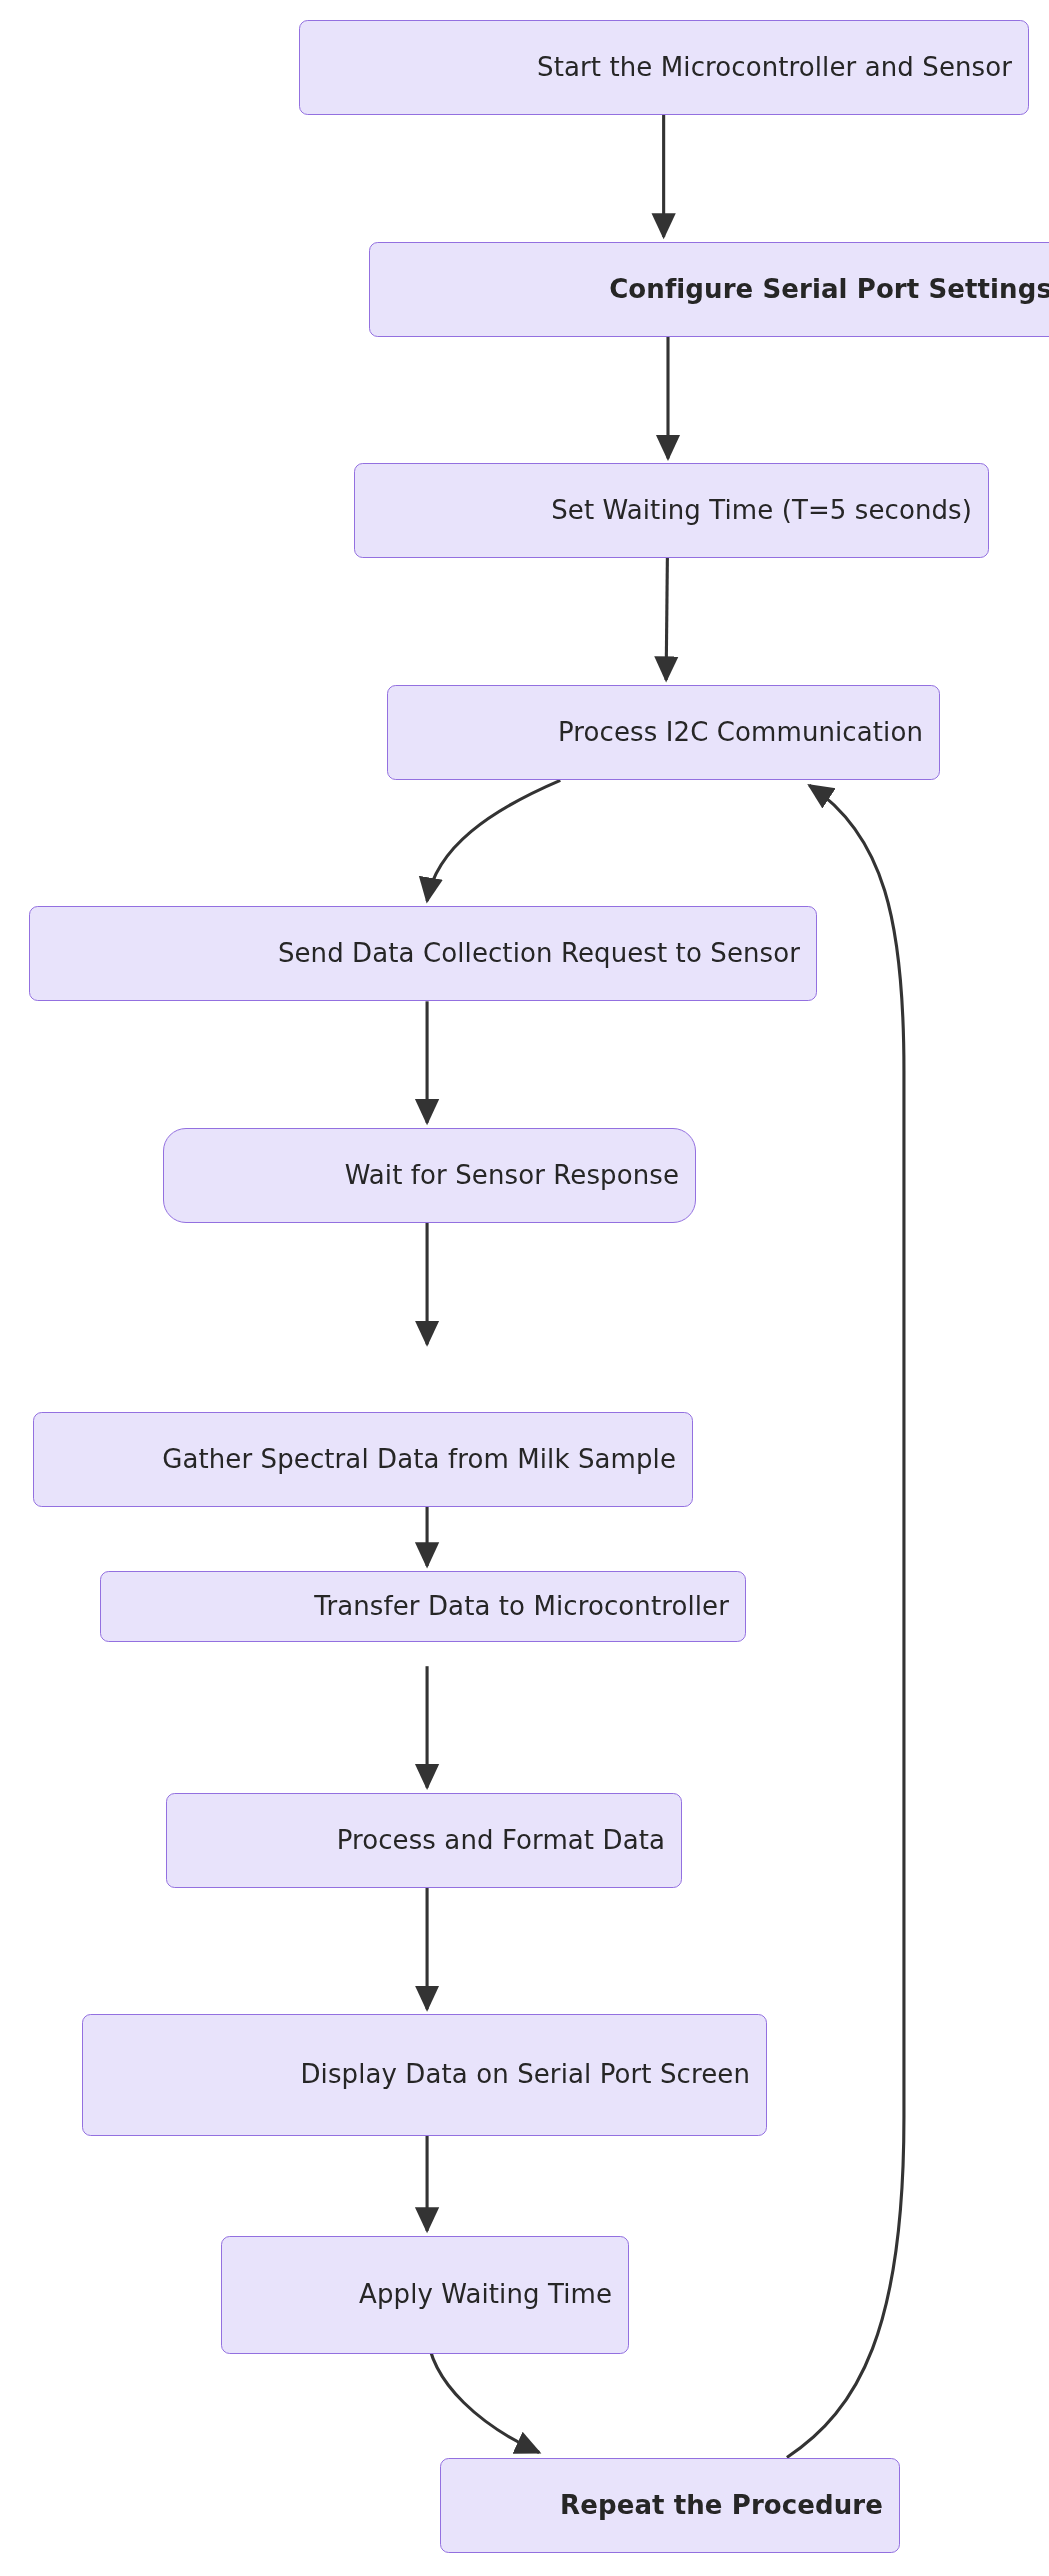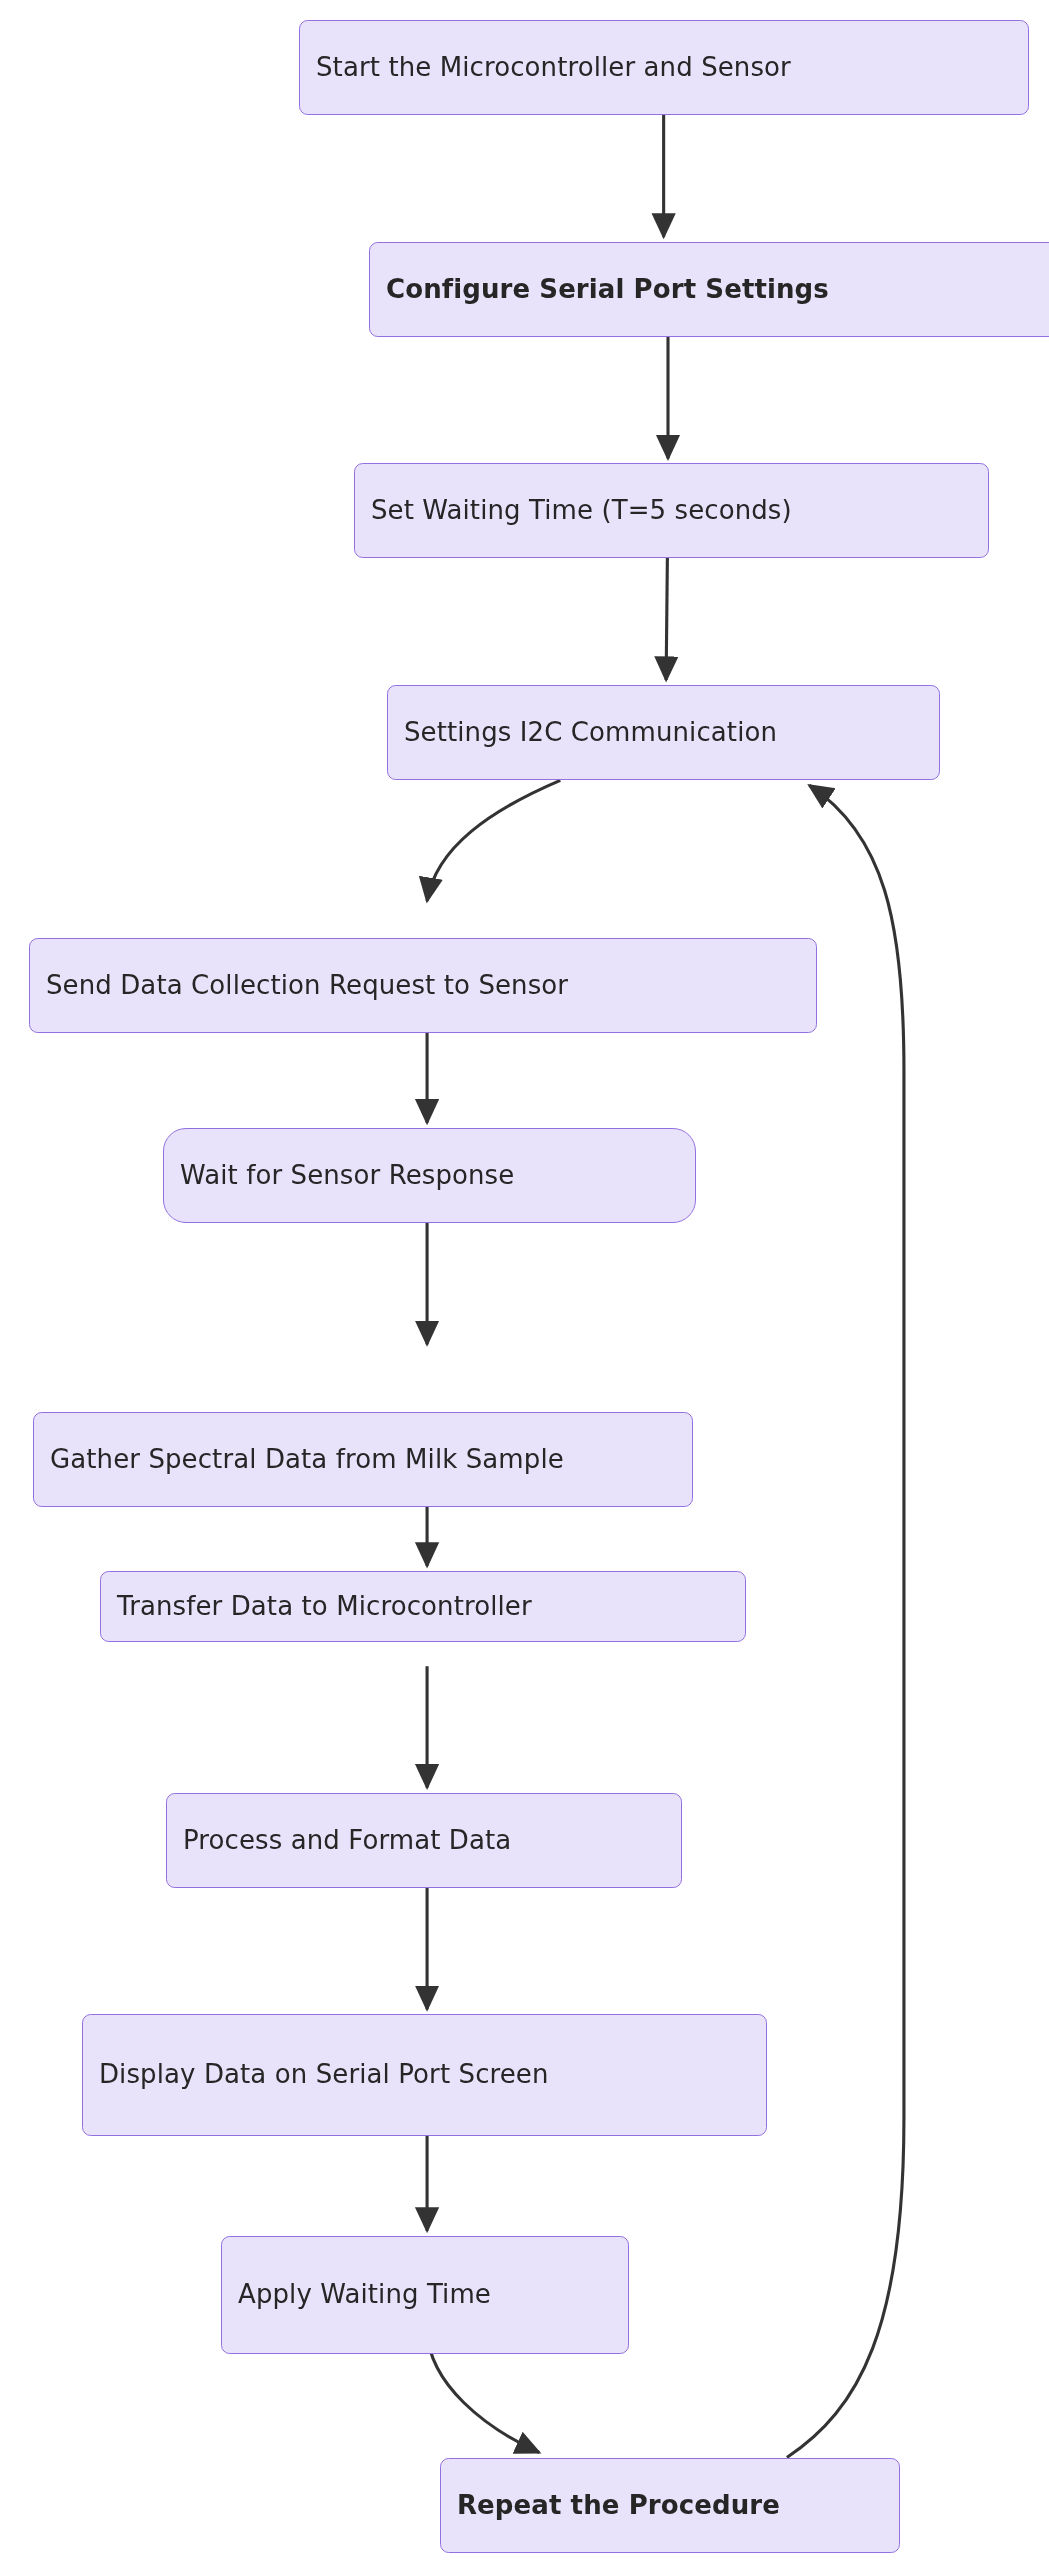--- a/index.html
+++ b/index.html
@@ -24,21 +24,21 @@
     pointer-events: none;
   }
   .node {
     position: absolute;
     box-sizing: border-box;
     background: #e8e3fb;
     border: 1.9px solid #9370e0;
     border-radius: 8.7px;
     display: flex;
     align-items: center;
-    justify-content: flex-start;
+    justify-content: flex-end;
     text-align: center;
     color: #262626;
     font-size: 26px;
     line-height: 1.15;
     letter-spacing: 0.1px;
     padding: 0 16px;
     white-space: nowrap;
   }
   .node-label {
     display: block;
@@ -88,24 +88,24 @@
 
   <div class="node" style="left:369px; top:242px; width:700px; height:95px;font-weight:bold;">
     <span class="node-label">Configure Serial Port Settings</span>
   </div>
 
   <div class="node" style="left:354px; top:463px; width:635px; height:95px;">
     <span class="node-label">Set Waiting Time (T=5 seconds)</span>
   </div>
 
   <div class="node" style="left:387px; top:685px; width:553px; height:95px;">
-    <span class="node-label">Settings I2C Communication</span>
+    <span class="node-label">Process I2C Communication</span>
   </div>
 
-  <div class="node" style="left:29px; top:906px; width:788px; height:95px;margin-top:32px;">
+  <div class="node" style="left:29px; top:906px; width:788px; height:95px;">
     <span class="node-label">Send Data Collection Request to Sensor</span>
   </div>
 
   <div class="node" style="left:163px; top:1128px; width:533px; height:95px;border-radius:23px;">
     <span class="node-label">Wait for Sensor Response</span>
   </div>
 
   <div class="node" style="left:33px; top:1412px; width:660px; height:95px;">
     <span class="node-label">Gather Spectral Data from Milk Sample</span>
   </div>

